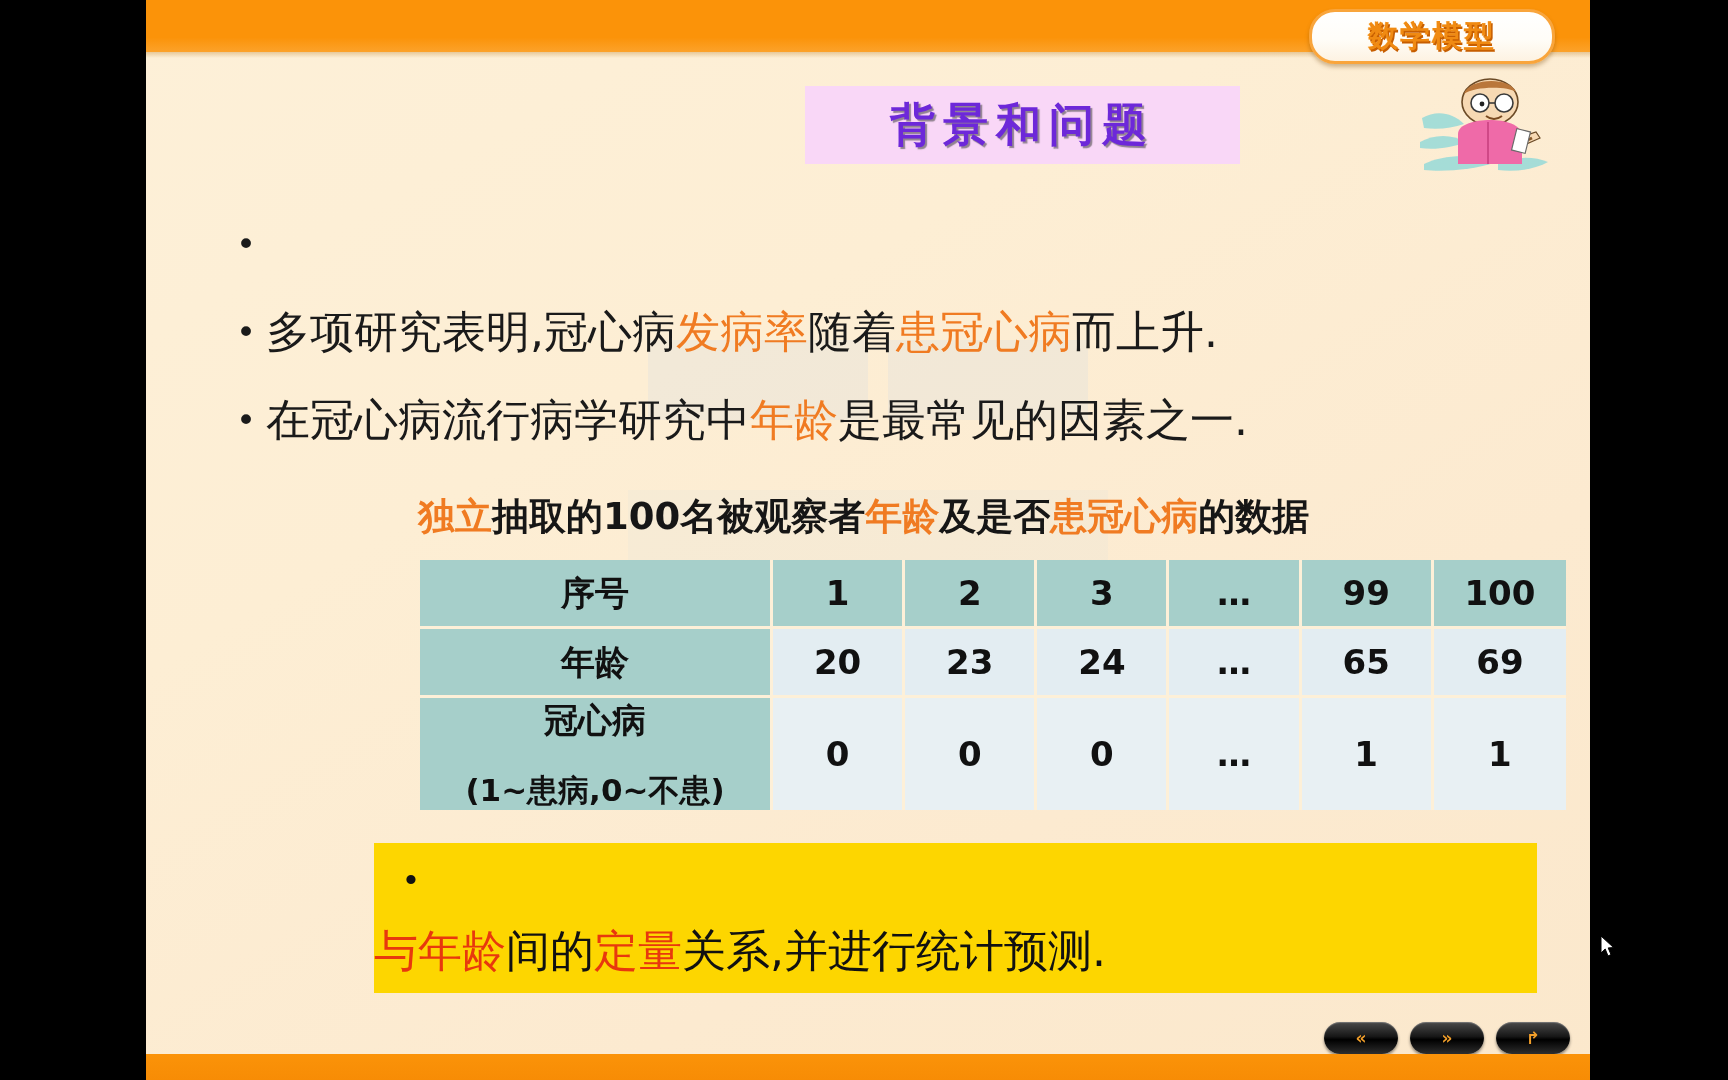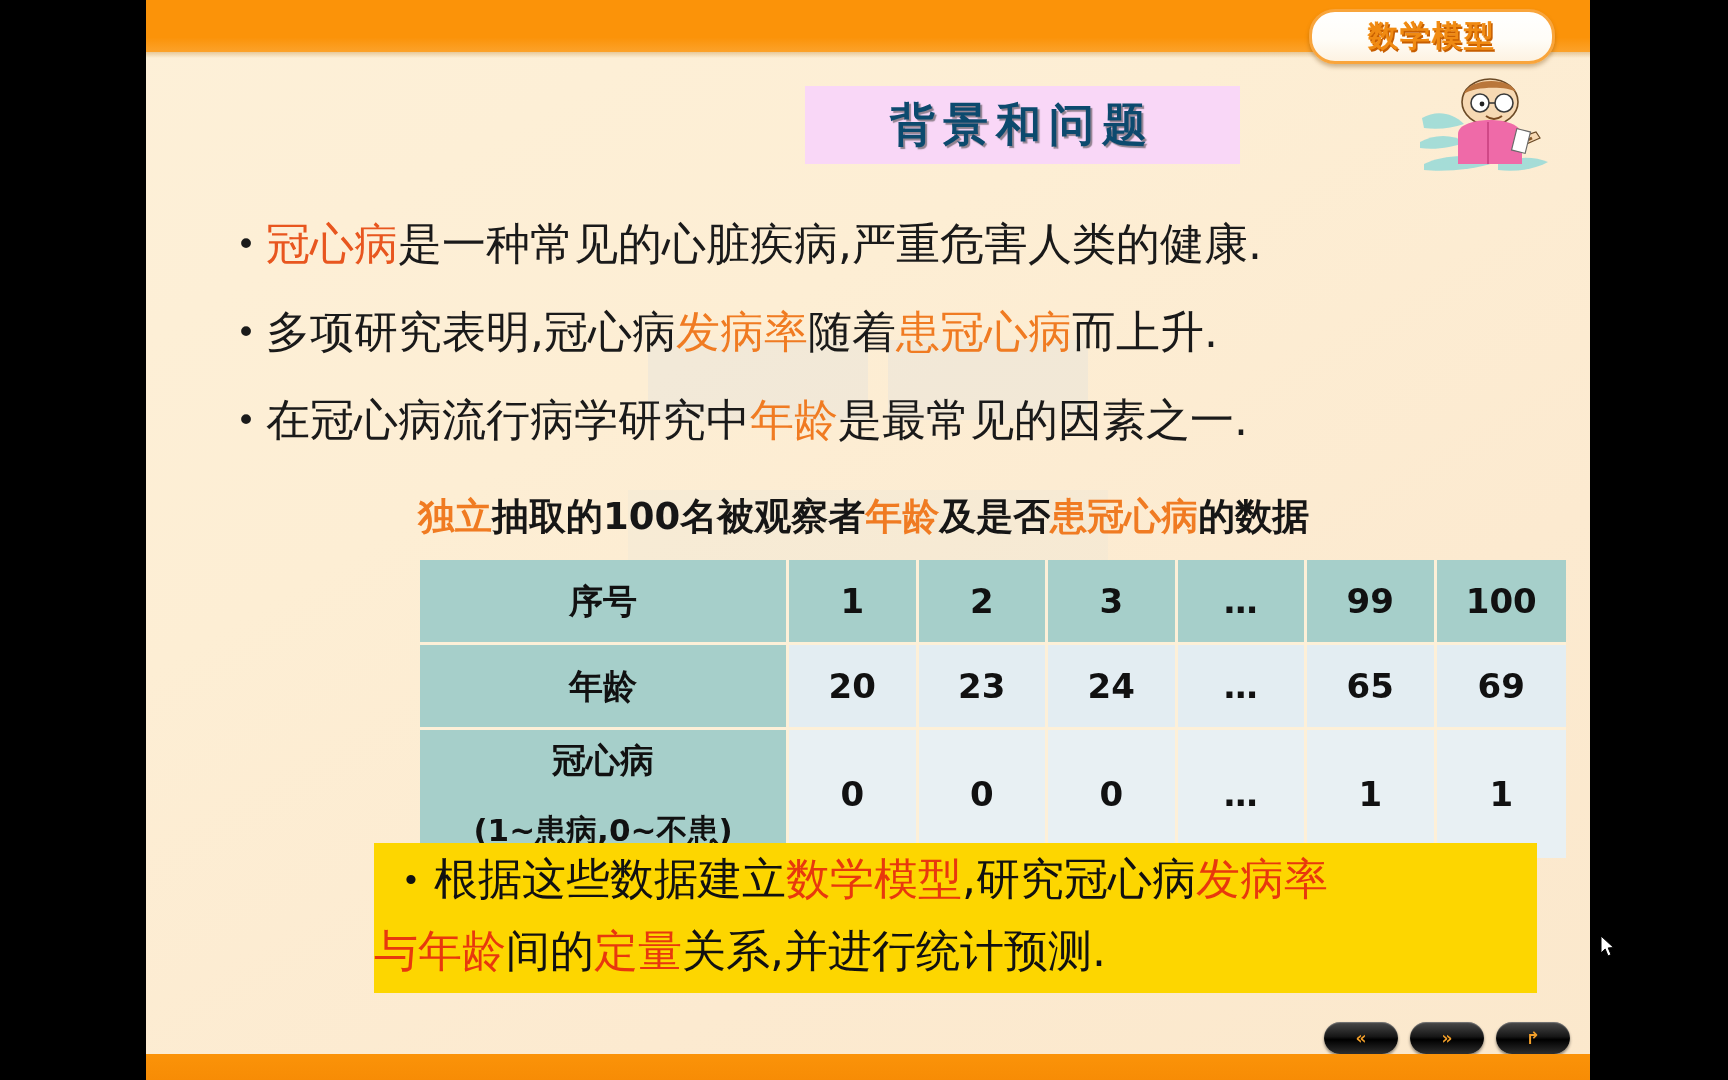--- a/index.html
+++ b/index.html
@@ -81,21 +81,21 @@
     position: absolute;
     left: 659px; top: 86px;
     width: 435px; height: 78px;
     background: #f9d7f7;
     display: flex; align-items: center; justify-content: center;
   }
   .title-text {
     font-family: "DejaVu Sans", "Liberation Sans", sans-serif;
     font-size: 45px;
     font-weight: bold;
-    color: #0c4a6e;
+    color: #6d28d9;
     letter-spacing: 8px;
     text-shadow: 2px 2px 1px rgba(60,60,60,.55);
     white-space: nowrap;
   }
 
   
   .bullets {
     position: absolute;
     left: 90px; top: 200px;
     width: 1300px;
@@ -140,21 +140,21 @@
     border-spacing: 0;
     table-layout: fixed;
   }
   .dtable td {
     border-right: 3px solid #fdf0d8;
     border-bottom: 3px solid #fdf0d8;
     text-align: center;
     font-family: "DejaVu Sans", "Liberation Sans", sans-serif;
     font-weight: bold;
     color: #111;
-    padding: 8px;
+    padding: 0;
   }
   .dtable tr td:last-child { border-right: none; }
   .dtable tr:last-child td { border-bottom: none; }
 
   .c-label { width: 350px; background: #a6cfca; font-size: 34px; }
   .c-head  { background: #a6cfca; font-size: 34px; }
   .c-body  { background: #e3edf2; font-size: 34px; }
   .c-body2 { background: #e8f0f3; font-size: 34px; }
 
   .r1 td { height: 66px; }
@@ -281,21 +281,20 @@
       </g>
     </svg>
 
     <div class="title-box">
       <span class="title-text">背景和问题</span>
     </div>
 
     <div class="bullets" id="bullet-list">
         <div class="bullet-line">
           <span class="bullet-dot">•</span>
-          <span class="bullet-body"><span class="hl">冠心病</span><span>是一种常见的心脏疾病,严重危害人类的健康.</span></span>
         </div>
         <div class="bullet-line">
           <span class="bullet-dot">•</span>
           <span class="bullet-body"><span>多项研究表明,冠心病</span><span class="hl2">发病率</span><span>随着</span><span class="hl2">患冠心病</span><span>而上升.</span></span>
         </div>
         <div class="bullet-line">
           <span class="bullet-dot">•</span>
           <span class="bullet-body"><span>在冠心病流行病学研究中</span><span class="hl2">年龄</span><span>是最常见的因素之一.</span></span>
         </div>
       </div>
@@ -337,21 +336,20 @@
             <td class="c-body2">…</td>
             <td class="c-body2">1</td>
             <td class="c-body2">1</td>
           </tr>
         </tbody>
     </table>
 
     <div class="callout">
       <div class="callout-row">
         <span class="callout-dot">•</span>
-        <span class="callout-text" id="callout1"><span>根据这些数据建立</span><span class="rd">数学模型</span><span>,研究冠心病</span><span class="rd">发病率</span></span>
       </div>
       <div class="callout-line2" id="callout2"><span class="rd">与年龄</span><span>间的</span><span class="rd">定量</span><span>关系,并进行统计预测.</span></div>
     </div>
 
     <div class="navbar" id="navbar">
         <div class="navbtn">
           <span>«</span>
         </div>
         <div class="navbtn">
           <span>»</span>

